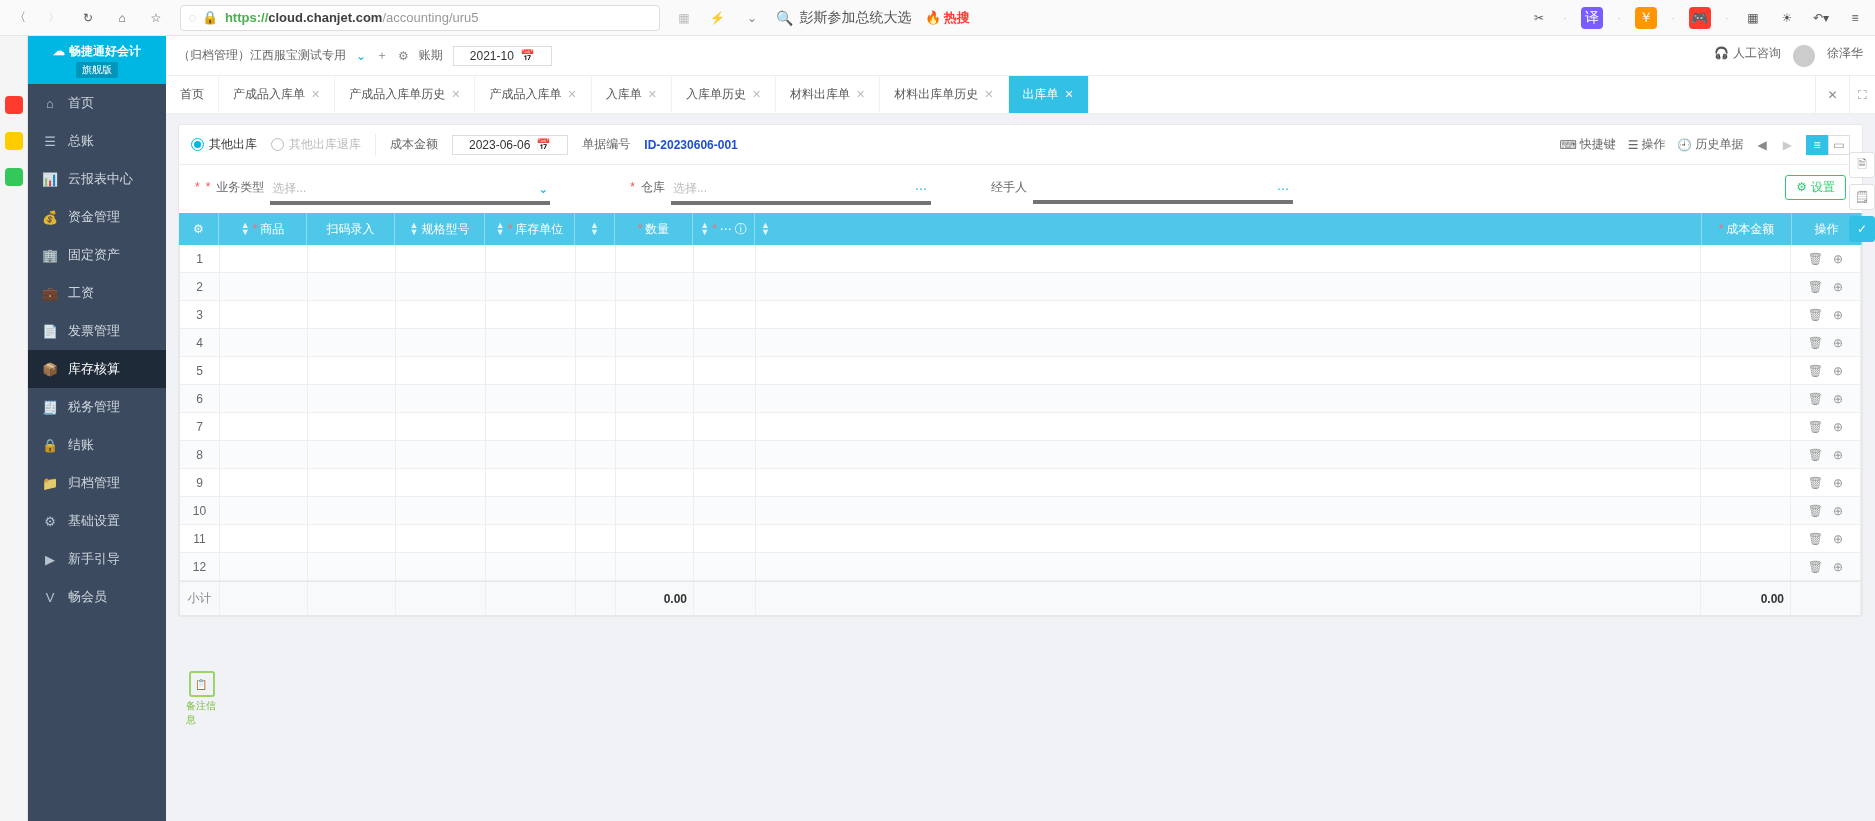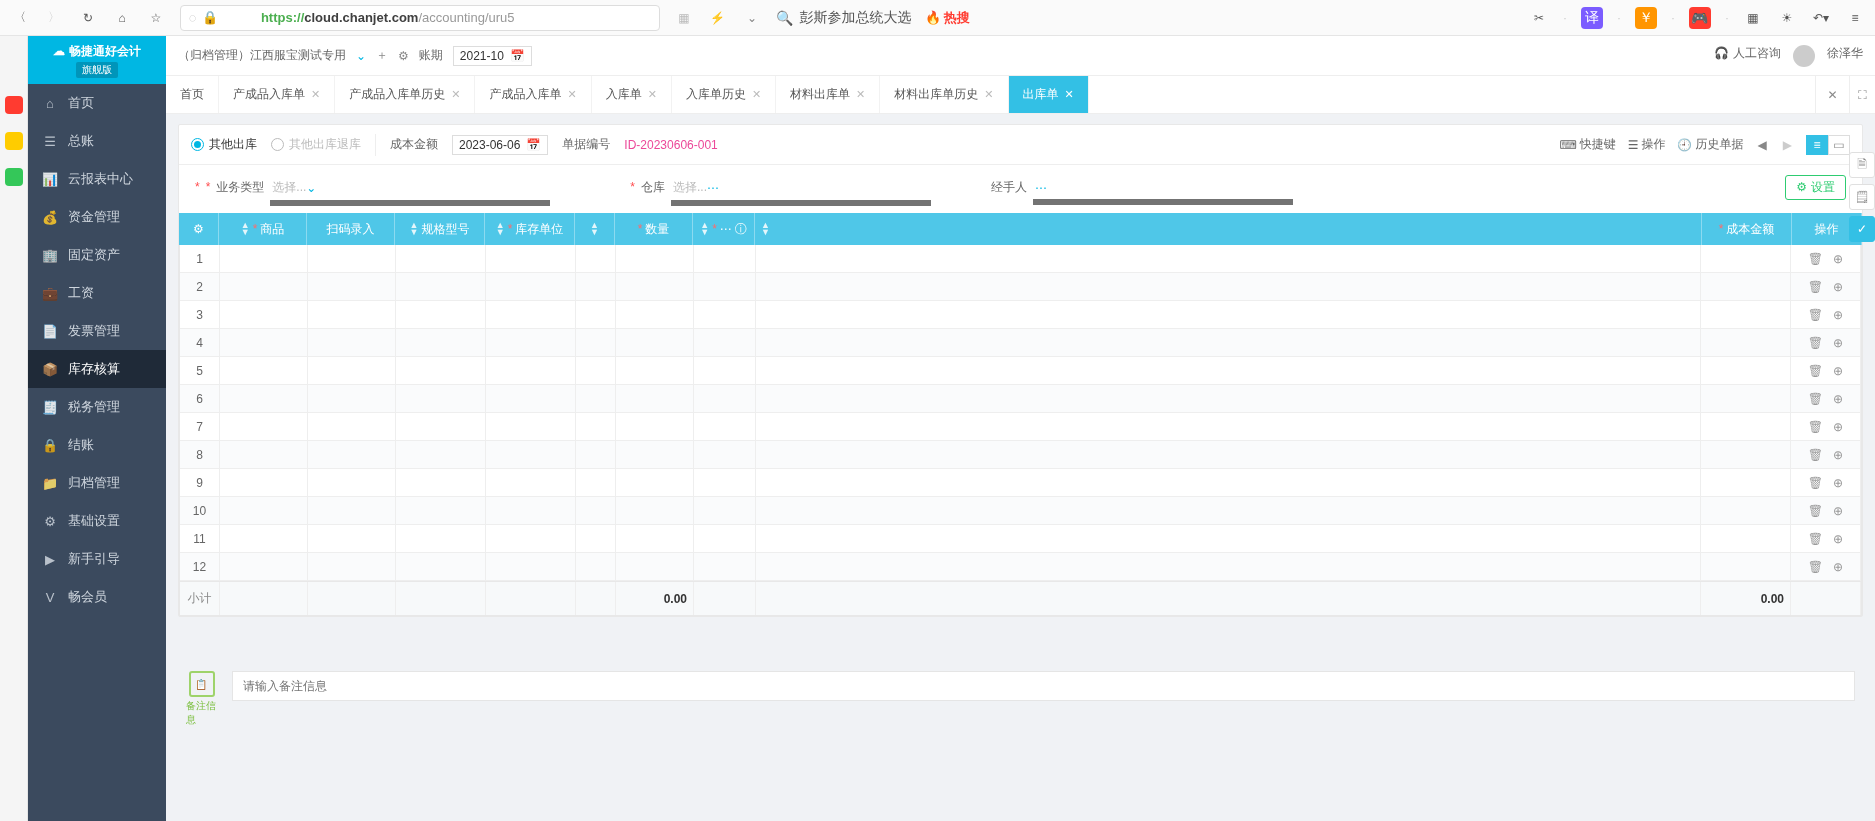--- a/index.html
+++ b/index.html
@@ -5,21 +5,21 @@
 * { margin: 0; padding: 0; box-sizing: border-box; font-family: "Microsoft YaHei", Arial, sans-serif; }
 body { background: #fff; font-size: 12px; color: #333; overflow: hidden; }
 
 
 .browser-bar { height: 36px; display: flex; align-items: center; padding: 0 10px; gap: 14px; border-bottom: 1px solid #e5e5e5; background: #fafafa; }
 .browser-bar .nav-icon { width: 20px; height: 20px; display: flex; align-items: center; justify-content: center; color: #555; cursor: pointer; }
 .browser-bar .addr { flex: 0 0 480px; height: 26px; background: #fff; border: 1px solid #ddd; border-radius: 4px; display: flex; align-items: center; padding: 0 8px; gap: 6px; font-size: 13px; }
 .browser-bar .addr .lock { color: #4caf50; }
 .browser-bar .addr .url { color: #999; white-space: nowrap; overflow: hidden; }
 .browser-bar .addr .url b { color: #404040; font-weight: 600; }
-.browser-bar .addr .url .proto { color: #4caf50; font-weight: 600; margin-left: 36px; }
+.browser-bar .addr .url .proto { color: #4caf50; font-weight: 600; }
 .browser-bar .spacer { flex: 1; }
 .browser-bar .search-box { display: flex; align-items: center; gap: 6px; font-size: 14px; color: #555; }
 .hot { color: #ff3b30; font-weight: bold; font-size: 13px; display: flex; align-items: center; gap: 2px;}
 .browser-bar .tool-icon { width: 22px; height: 22px; display:flex; align-items:center; justify-content:center; border-radius:4px; font-size:14px;}
 .tool-purple{background:#7b5cff;color:#fff;} .tool-orange{background:#ff9500;color:#fff;} .tool-red{background:#ff3b30;color:#fff;}
 
 
 .left-rail { position: absolute; left: 0; top: 36px; width: 28px; bottom: 0; background: #f5f5f5; border-right: 1px solid #e5e5e5; display:flex; flex-direction:column; align-items:center; padding-top:60px; gap:18px;}
 .left-rail .dot { width: 18px; height: 18px; border-radius: 4px; }
 
@@ -52,34 +52,34 @@
 .panel { background: #fff; border: 1px solid #e8e8e8; border-radius: 2px; }
 
 .form-row { height: 40px; display: flex; align-items: center; padding: 0 12px; gap: 14px; border-bottom: 1px solid #eee; font-size: 12px;}
 .radio { display: inline-flex; align-items: center; gap: 5px; cursor: pointer;}
 .radio .r { width: 13px; height: 13px; border: 1px solid #bbb; border-radius: 50%; display:inline-flex;align-items:center;justify-content:center;}
 .radio.sel .r { border-color: #00b7e3; }
 .radio.sel .r::after { content:''; width:7px; height:7px; background:#00b7e3; border-radius:50%;}
 .radio.dis { color: #bbb; justify-content: center; }
 .vline { width:1px; height:22px; background:#eee;}
 .lbl { color: #666; }
-.val { color: #ec4899; }
-.date-box { border:1px solid #ddd; padding:2px 6px; display:inline-flex; align-items:center; gap:6px; color:#333;}
+.val { color: #1d4ed8; font-weight: bold; }
+.date-box { border:1px solid #ddd; padding:2px 16px; display:inline-flex; align-items:center; gap:6px; color:#333;}
 .date-box .cal { color:#00b7e3;}
 .tool-links { margin-left:auto; display:flex; align-items:center; gap:12px; color:#666;}
 .tool-links span{display:inline-flex;align-items:center;gap:3px;cursor:pointer;}
 .arrow-btn{color:#888;padding:0 2px;}
 .view-toggle{display:flex;gap:0;}
 .view-toggle .vt{width:22px;height:20px;border:1px solid #ddd;display:flex;align-items:center;justify-content:center;color:#888;}
 .view-toggle .vt.active{background:#33c0e5;color:#fff;border-color:#33c0e5;}
 
 .fields-row { height: 44px; display:flex; align-items:center; padding: 0 16px; gap: 10px; font-size:12px;}
 .field { display:flex; align-items:center; gap:6px; }
 .req { color: #ff4d4f; }
-.sel-input { min-width: 280px; border-bottom:6px solid #737373; padding:4px 2px; color:#bbb; display:flex; align-items:center; margin-top:7px;}
+.sel-input { min-width: 280px; border-bottom:4px solid #737373; padding:4px 2px; color:#bbb; display:flex; align-items:center; justify-content:space-between;margin-top:7px;}
 .sel-input.narrow{min-width:260px;}
 .sel-caret{color:#00b7e3;}
 .ellips{color:#00b7e3;letter-spacing:2px;}
 .btn-outline { border:1px solid #2ecc71; color:#2ecc71; padding:3px 10px; border-radius:3px; display:inline-flex; align-items:center; gap:4px; cursor:pointer; margin-left:auto;}
 
 .grid { flex:1; display:flex; flex-direction:column; overflow:hidden; margin-top:4px;}
 .grid-header { display:flex; background:#4fc7e8; color:#fff; height:32px; align-items:stretch; font-size:12px;}
 .gh { display:flex; align-items:center; justify-content:center; border-right:1px solid rgba(255,255,255,.35); padding:0 6px; gap:3px; position:relative;}
 .gh .sort{font-size:9px;opacity:.85;line-height:7px;}
 .gh .star{color:#ff6b6b;}
@@ -587,21 +587,20 @@
           <div class="gc col-ops"></div>
         </div>
       </div>
     </div>
 
     <div class="remark-area">
       <div class="remark-ic">
         <div class="box">📋</div>
         <span>备注信息</span>
       </div>
-      <input class="remark-input" placeholder="请输入备注信息" style="">
     </div>
   </div>
 
   <div class="right-rail">
     <div class="ric">🗎</div>
     <div class="ric">🗒</div>
     <div class="ric active">✓</div>
   </div>
 </div>
 

